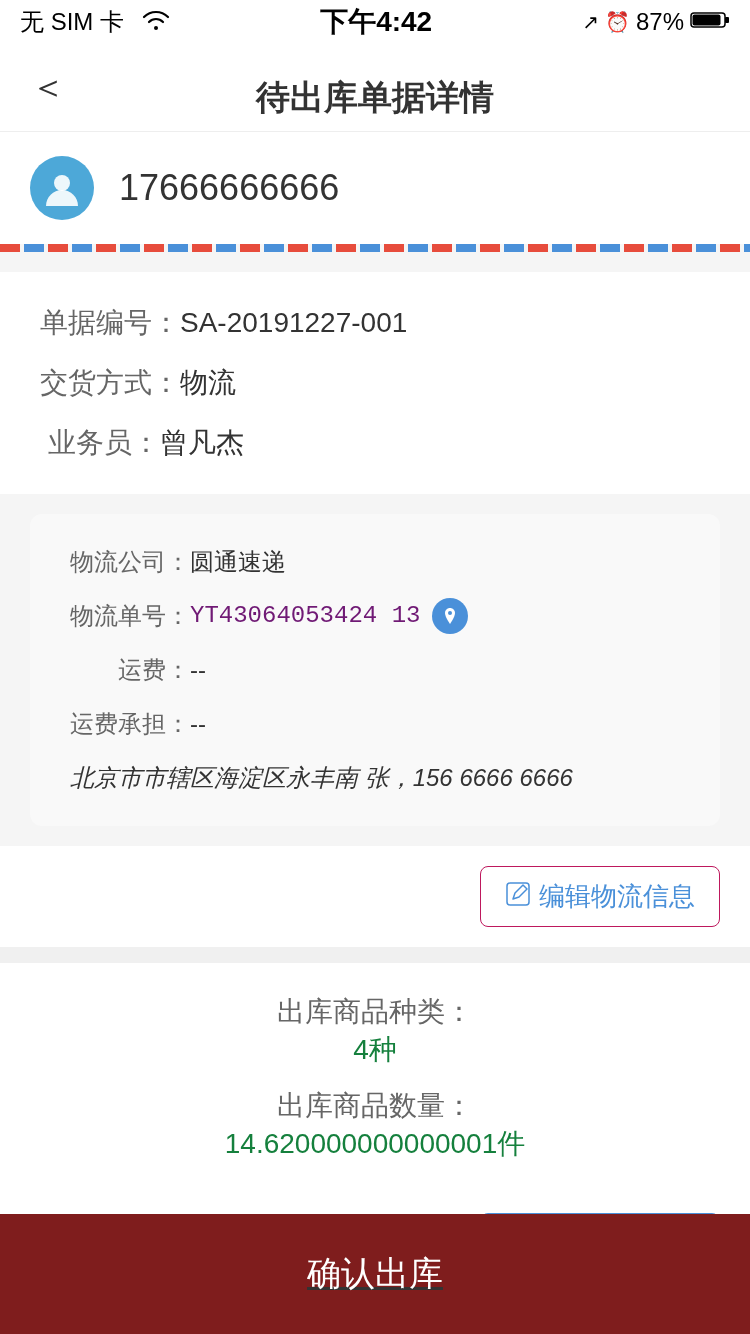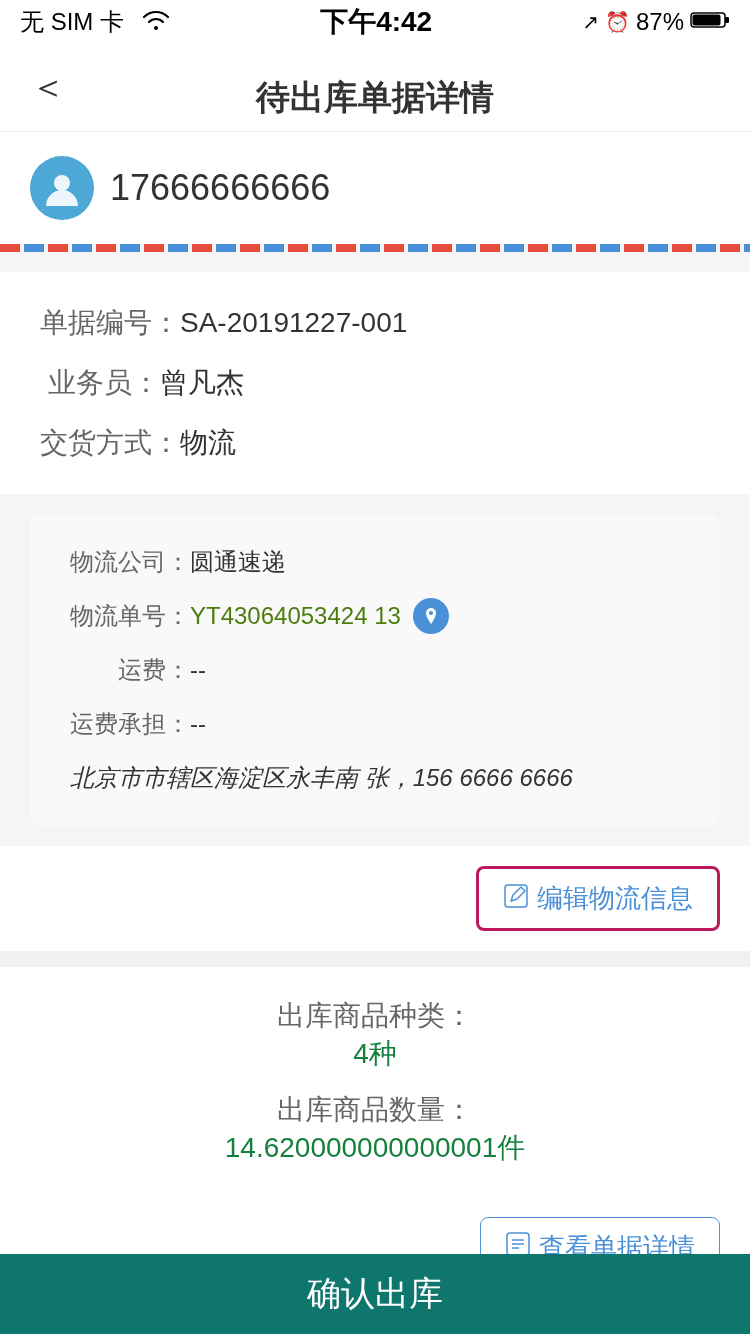--- a/index.html
+++ b/index.html
@@ -54,21 +54,21 @@
       color: #333;
       margin-top: 20px;
     }
 
     
     .user-header {
       background: #fff;
       padding: 24px 30px;
       display: flex;
       align-items: center;
-      gap: 16px;
+      gap: 25px;
     }
     .user-avatar {
       width: 64px;
       height: 64px;
       border-radius: 50%;
       background: #4da8d8;
       display: flex;
       align-items: center;
       justify-content: center;
     }
@@ -139,21 +139,22 @@
       flex-shrink: 0;
     }
     .logistics-value {
       color: #333;
       flex: 1;
       display: flex;
       align-items: center;
       gap: 12px;
     }
     .tracking-number {
-      color: #4d7c0f;
+      color: #701a75;
+      font-family: Liberation Mono, monospace;
     }
     .location-icon {
       width: 36px;
       height: 36px;
       background: #4a90d9;
       border-radius: 50%;
       display: inline-flex;
       align-items: center;
       justify-content: center;
       cursor: pointer;
@@ -166,21 +167,21 @@
     }
 
     
     .edit-btn-container {
       display: flex;
       justify-content: flex-end;
       padding: 20px 30px;
       background: #fff;
     }
     .edit-btn {
-      border: 3px solid #be185d;
+      border: 1px solid #be185d;
       color: #4a90d9;
       padding: 12px 24px;
       border-radius: 8px;
       font-size: 26px;
       display: flex;
       align-items: center;
       gap: 8px;
       cursor: pointer;
       background: #fff;
     }
@@ -238,26 +239,27 @@
     .bottom-spacer {
       height: 120px;
       background: #f5f5f5;
     }
 
     
     .confirm-btn-container {
       position: fixed;
       bottom: 0;
       width: 750px;
-      background: #0f766e;
-      height: 80px;
+      background: #7f1d1d;
+      height: 120px;
       display: flex;
       align-items: center;
       justify-content: center;
       cursor: pointer;
+      text-decoration: underline;
     }
     .confirm-btn-text {
       color: #fff;
       font-size: 34px;
       font-weight: 500;
     }
   </style>
 </head>
 <body>
 
@@ -303,26 +305,26 @@
 </div>
 
 <div class="dashed-divider"></div>
 
 <div class="info-section">
   <div class="info-row">
     <span class="info-label">单据编号：</span>
     <span class="info-value">SA-20191227-001</span>
   </div>
   <div class="info-row">
+    <span class="info-label">交货方式：</span>
+    <span class="info-value">物流</span>
+  </div>
+  <div class="info-row">
     <span class="info-label">业务员：</span>
     <span class="info-value">曾凡杰</span>
-  </div>
-  <div class="info-row">
-    <span class="info-label">交货方式：</span>
-    <span class="info-value">物流</span>
   </div>
 </div>
 
 <div class="logistics-card">
   <div class="logistics-row">
     <span class="logistics-label">物流公司：</span>
     <span class="logistics-value">圆通速递</span>
   </div>
   <div class="logistics-row">
     <span class="logistics-label">物流单号：</span>

